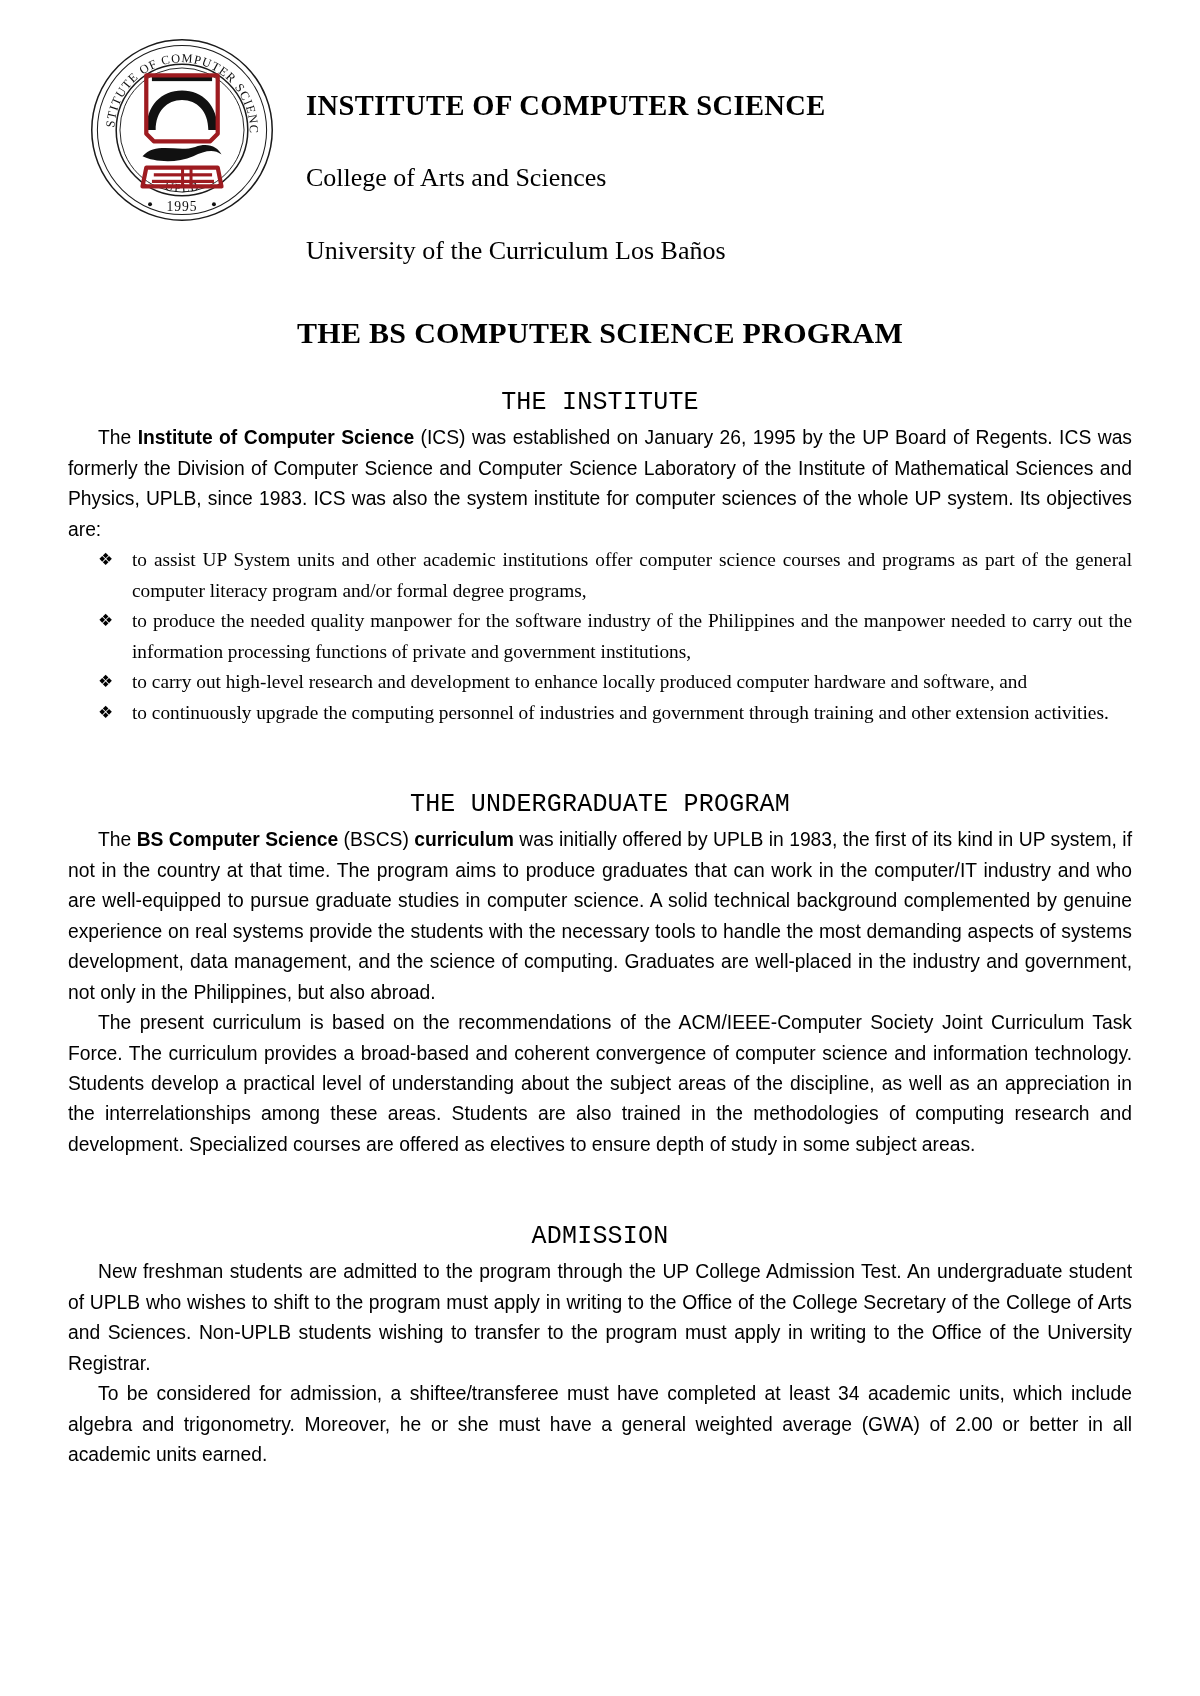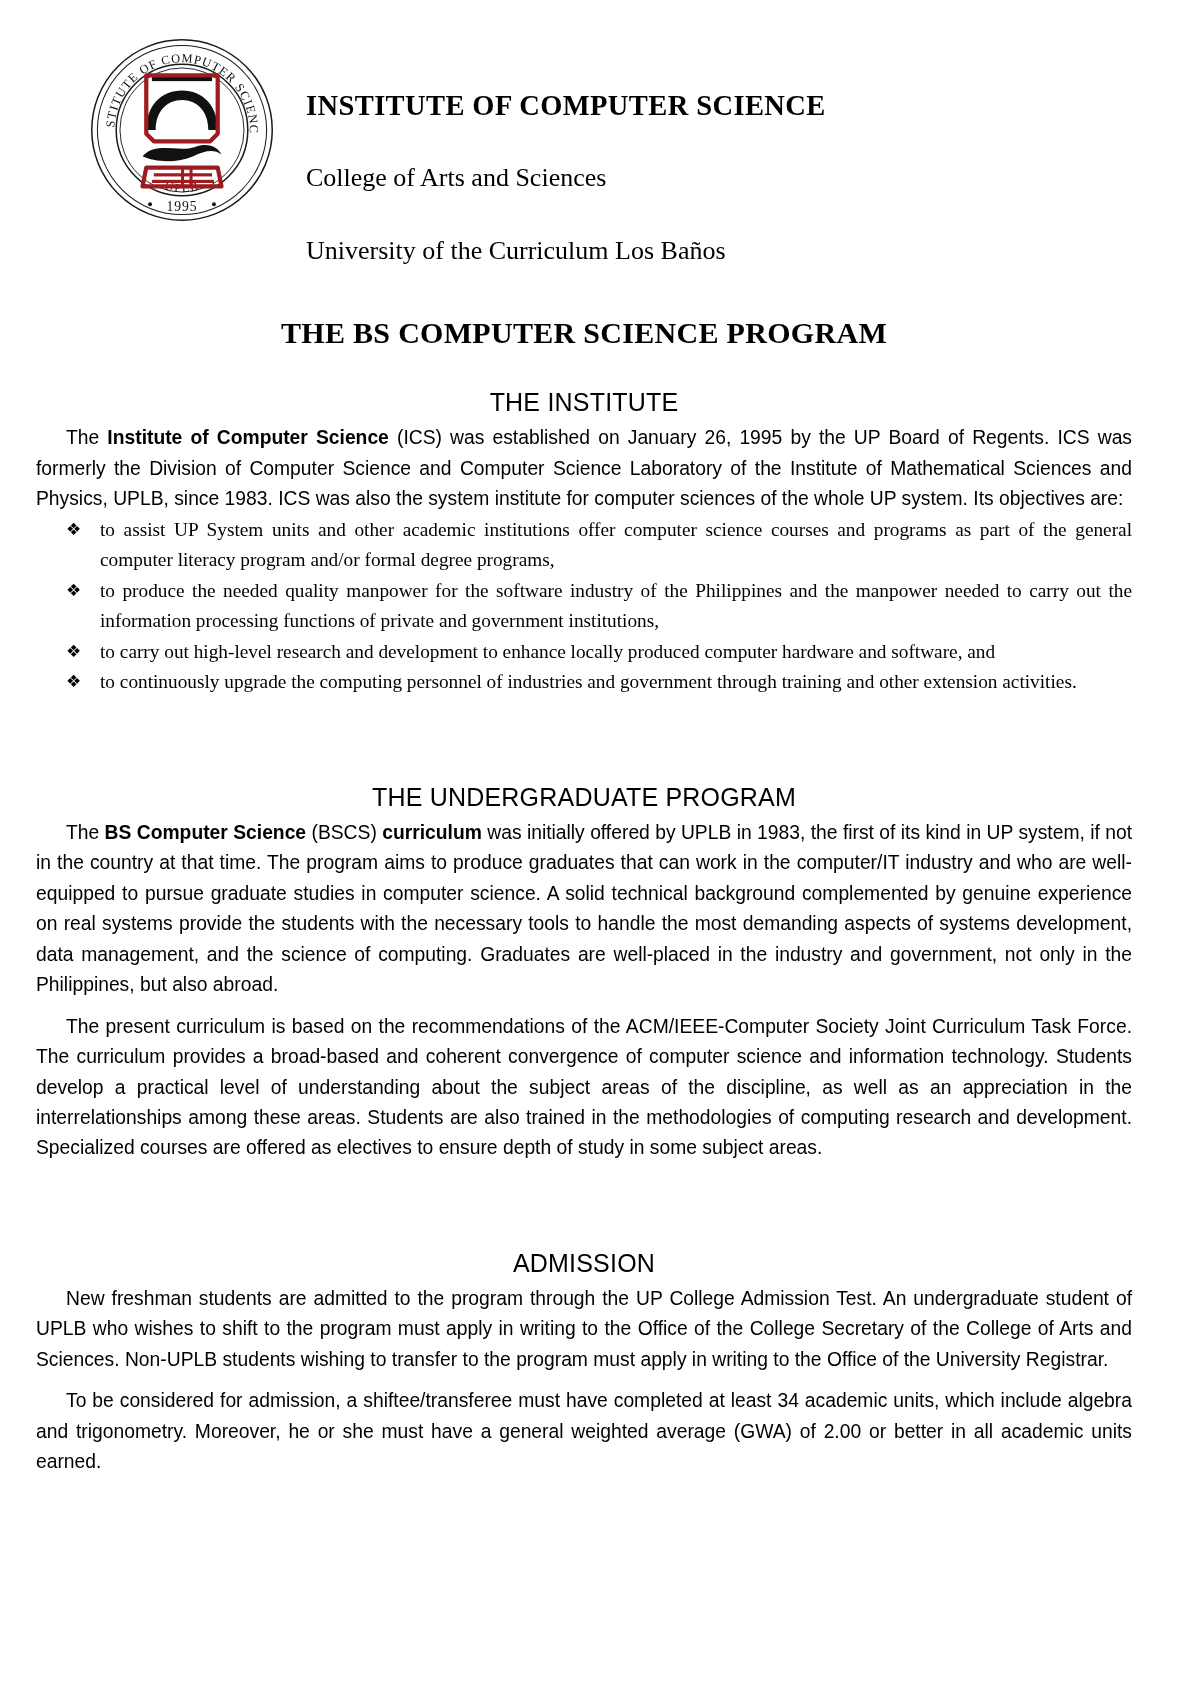--- a/index.html
+++ b/index.html
@@ -54,52 +54,52 @@
     font-family: "Liberation Serif", "DejaVu Serif", serif;
     font-weight: normal;
     font-size: 26px;
     line-height: 1.42;
     white-space: nowrap;
     margin-top: 36px;
   }
 
   
   .content {
-    padding: 0 68px 0 36px;
+    padding: 0 68px 0 68px;
     margin-top: 46px;
   }
   .doc-title {
     text-align: center;
     font-family: "Liberation Serif", "DejaVu Serif", serif;
     font-weight: bold;
     font-size: 30px;
     letter-spacing: 0.3px;
     margin: 0 0 38px 0;
   }
   .section-head {
     text-align: center;
-    font-family: Liberation Sans, sans-serif;
+    font-family: Liberation Mono, monospace;
     font-weight: normal;
     font-size: 25px;
     letter-spacing: 0.2px;
     margin: 0 0 6px 0;
   }
-  .section-gap-top { margin-top: 85px; }
+  .section-gap-top { margin-top: 62px; }
 
   p.body {
     font-family: Liberation Sans, sans-serif;
     font-size: 19.3px;
     line-height: 1.58;
     text-align: justify;
     text-justify: inter-word;
     margin: 0;
     text-indent: 30px;
     hyphens: none;
   }
-  p.body + p.body { margin-top: 11px; }
+  p.body + p.body { margin-top: 0; }
 
   ul.objectives {
     list-style: none;
     margin: 0;
     padding: 0 0 0 30px;
   }
   ul.objectives li {
     position: relative;
     font-family: "Liberation Serif", "DejaVu Serif", serif;
     font-size: 19.3px;

